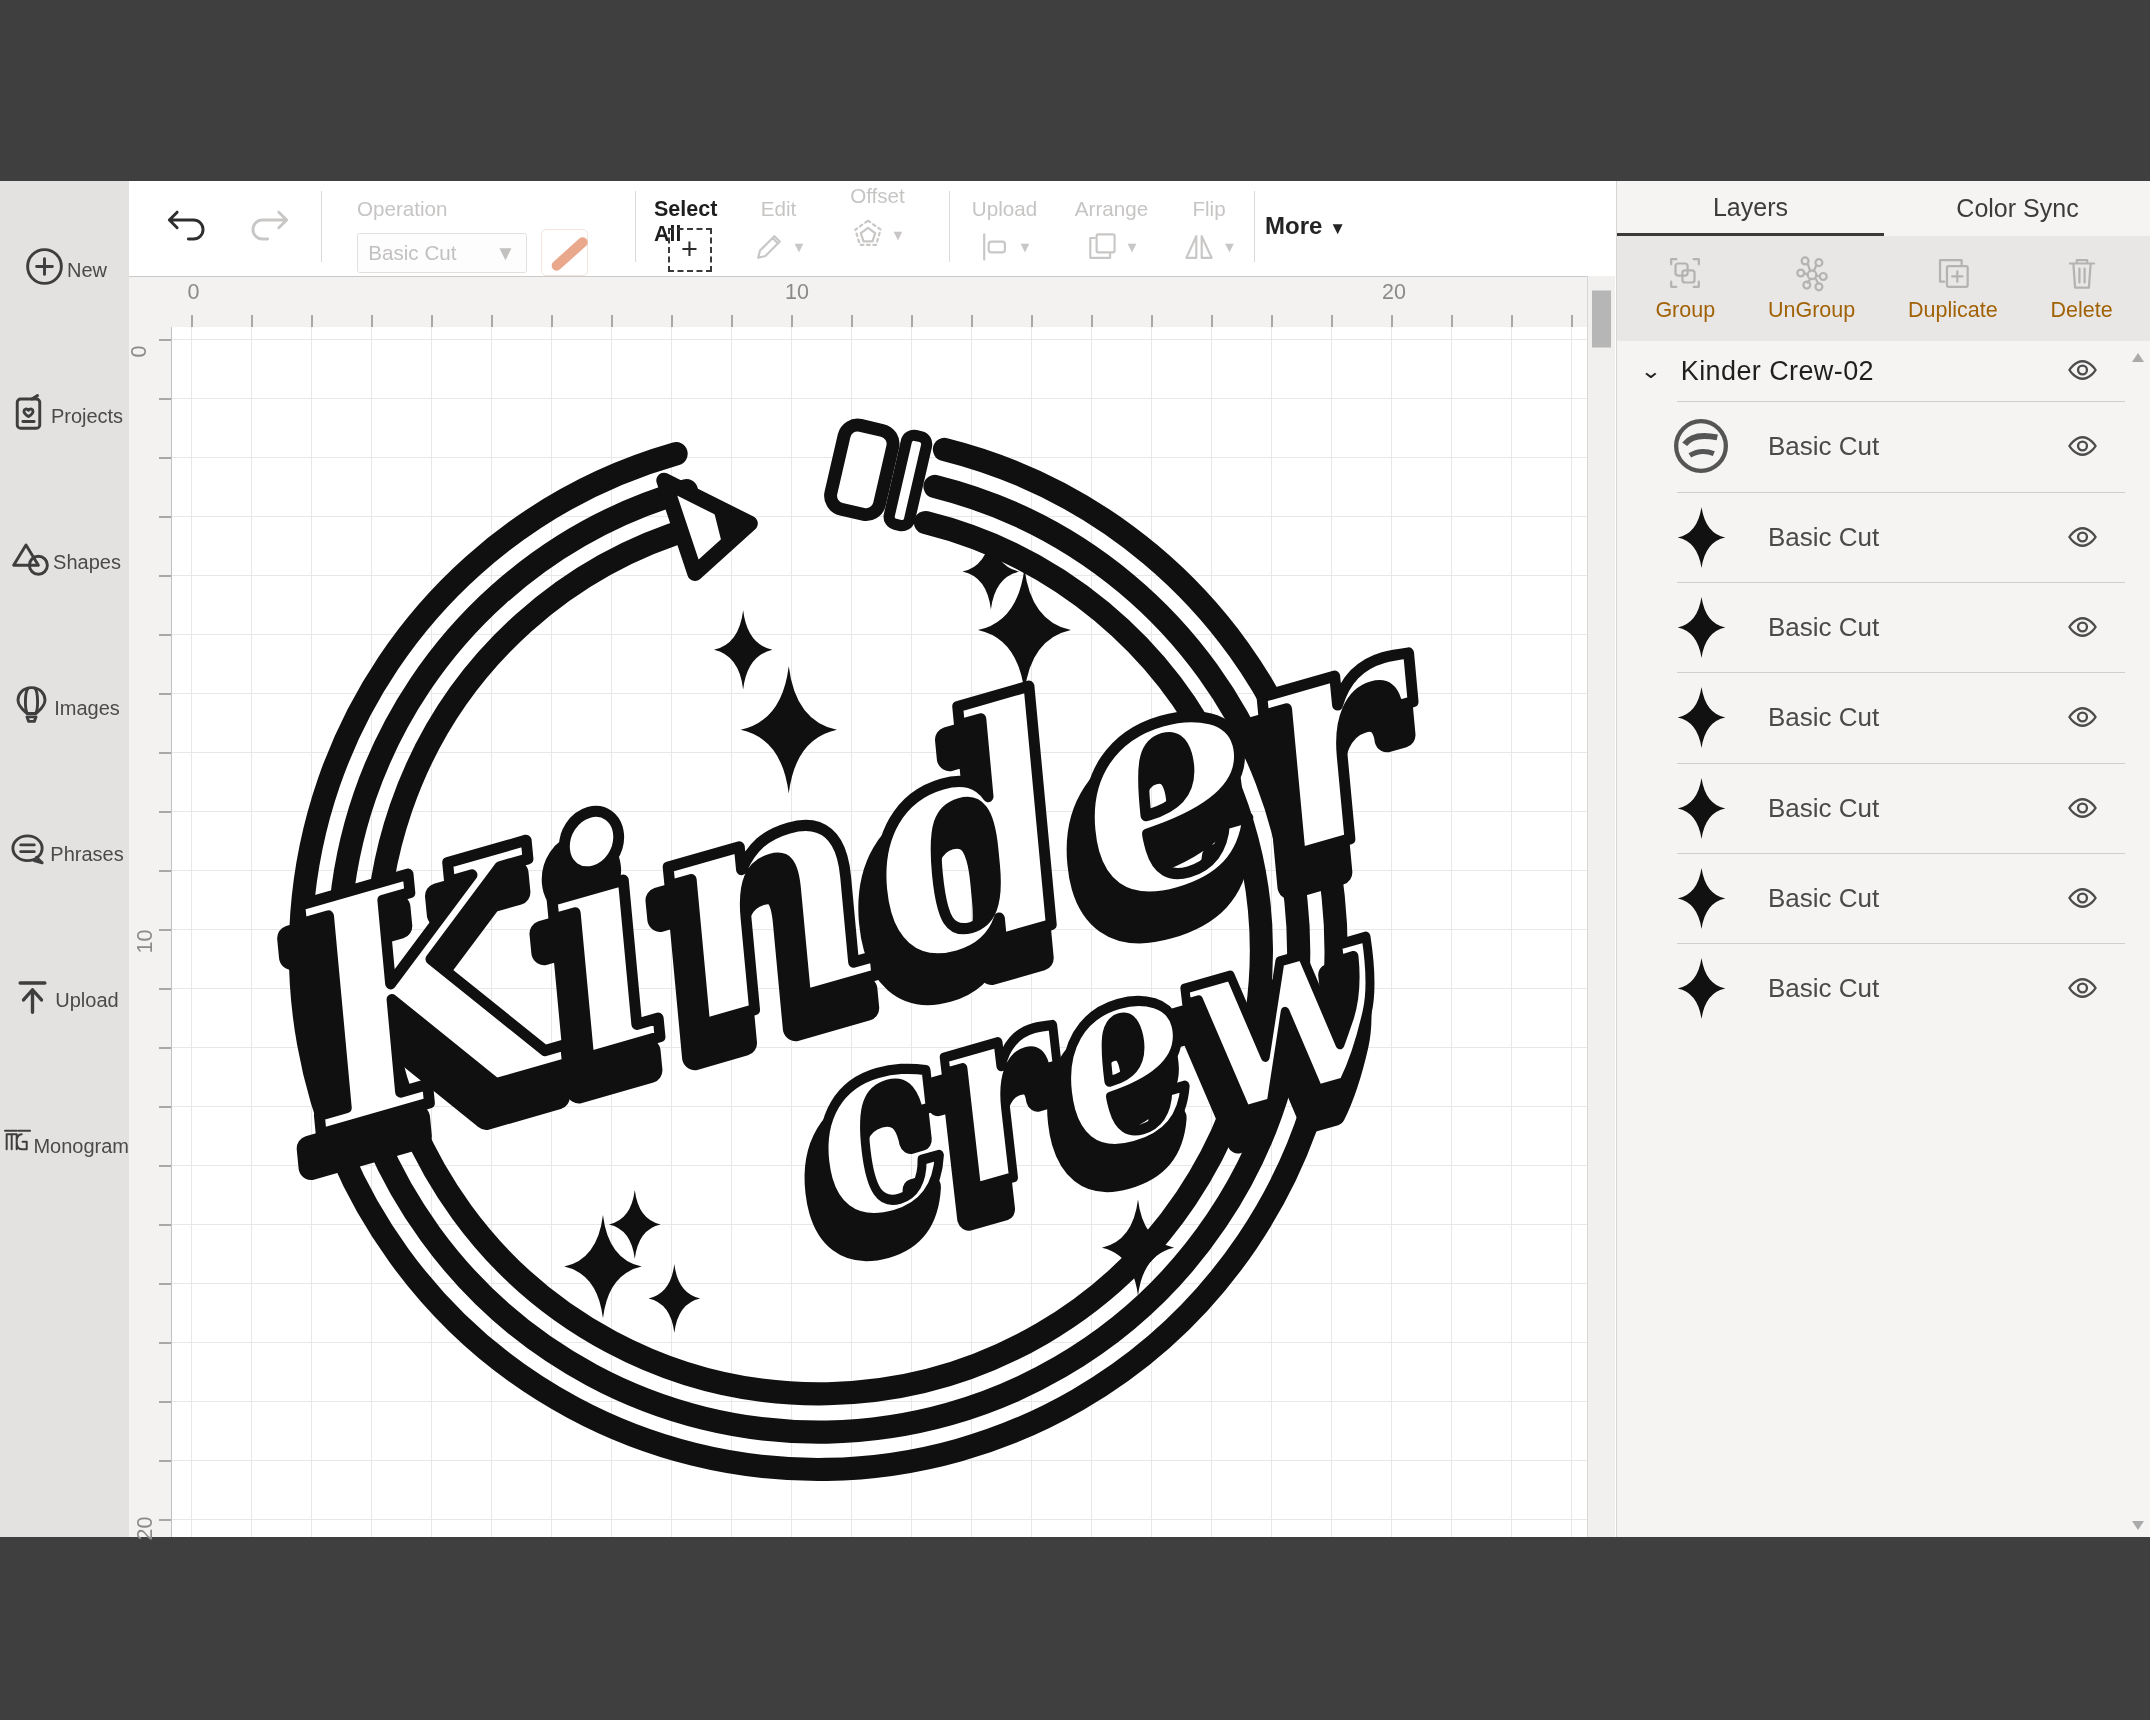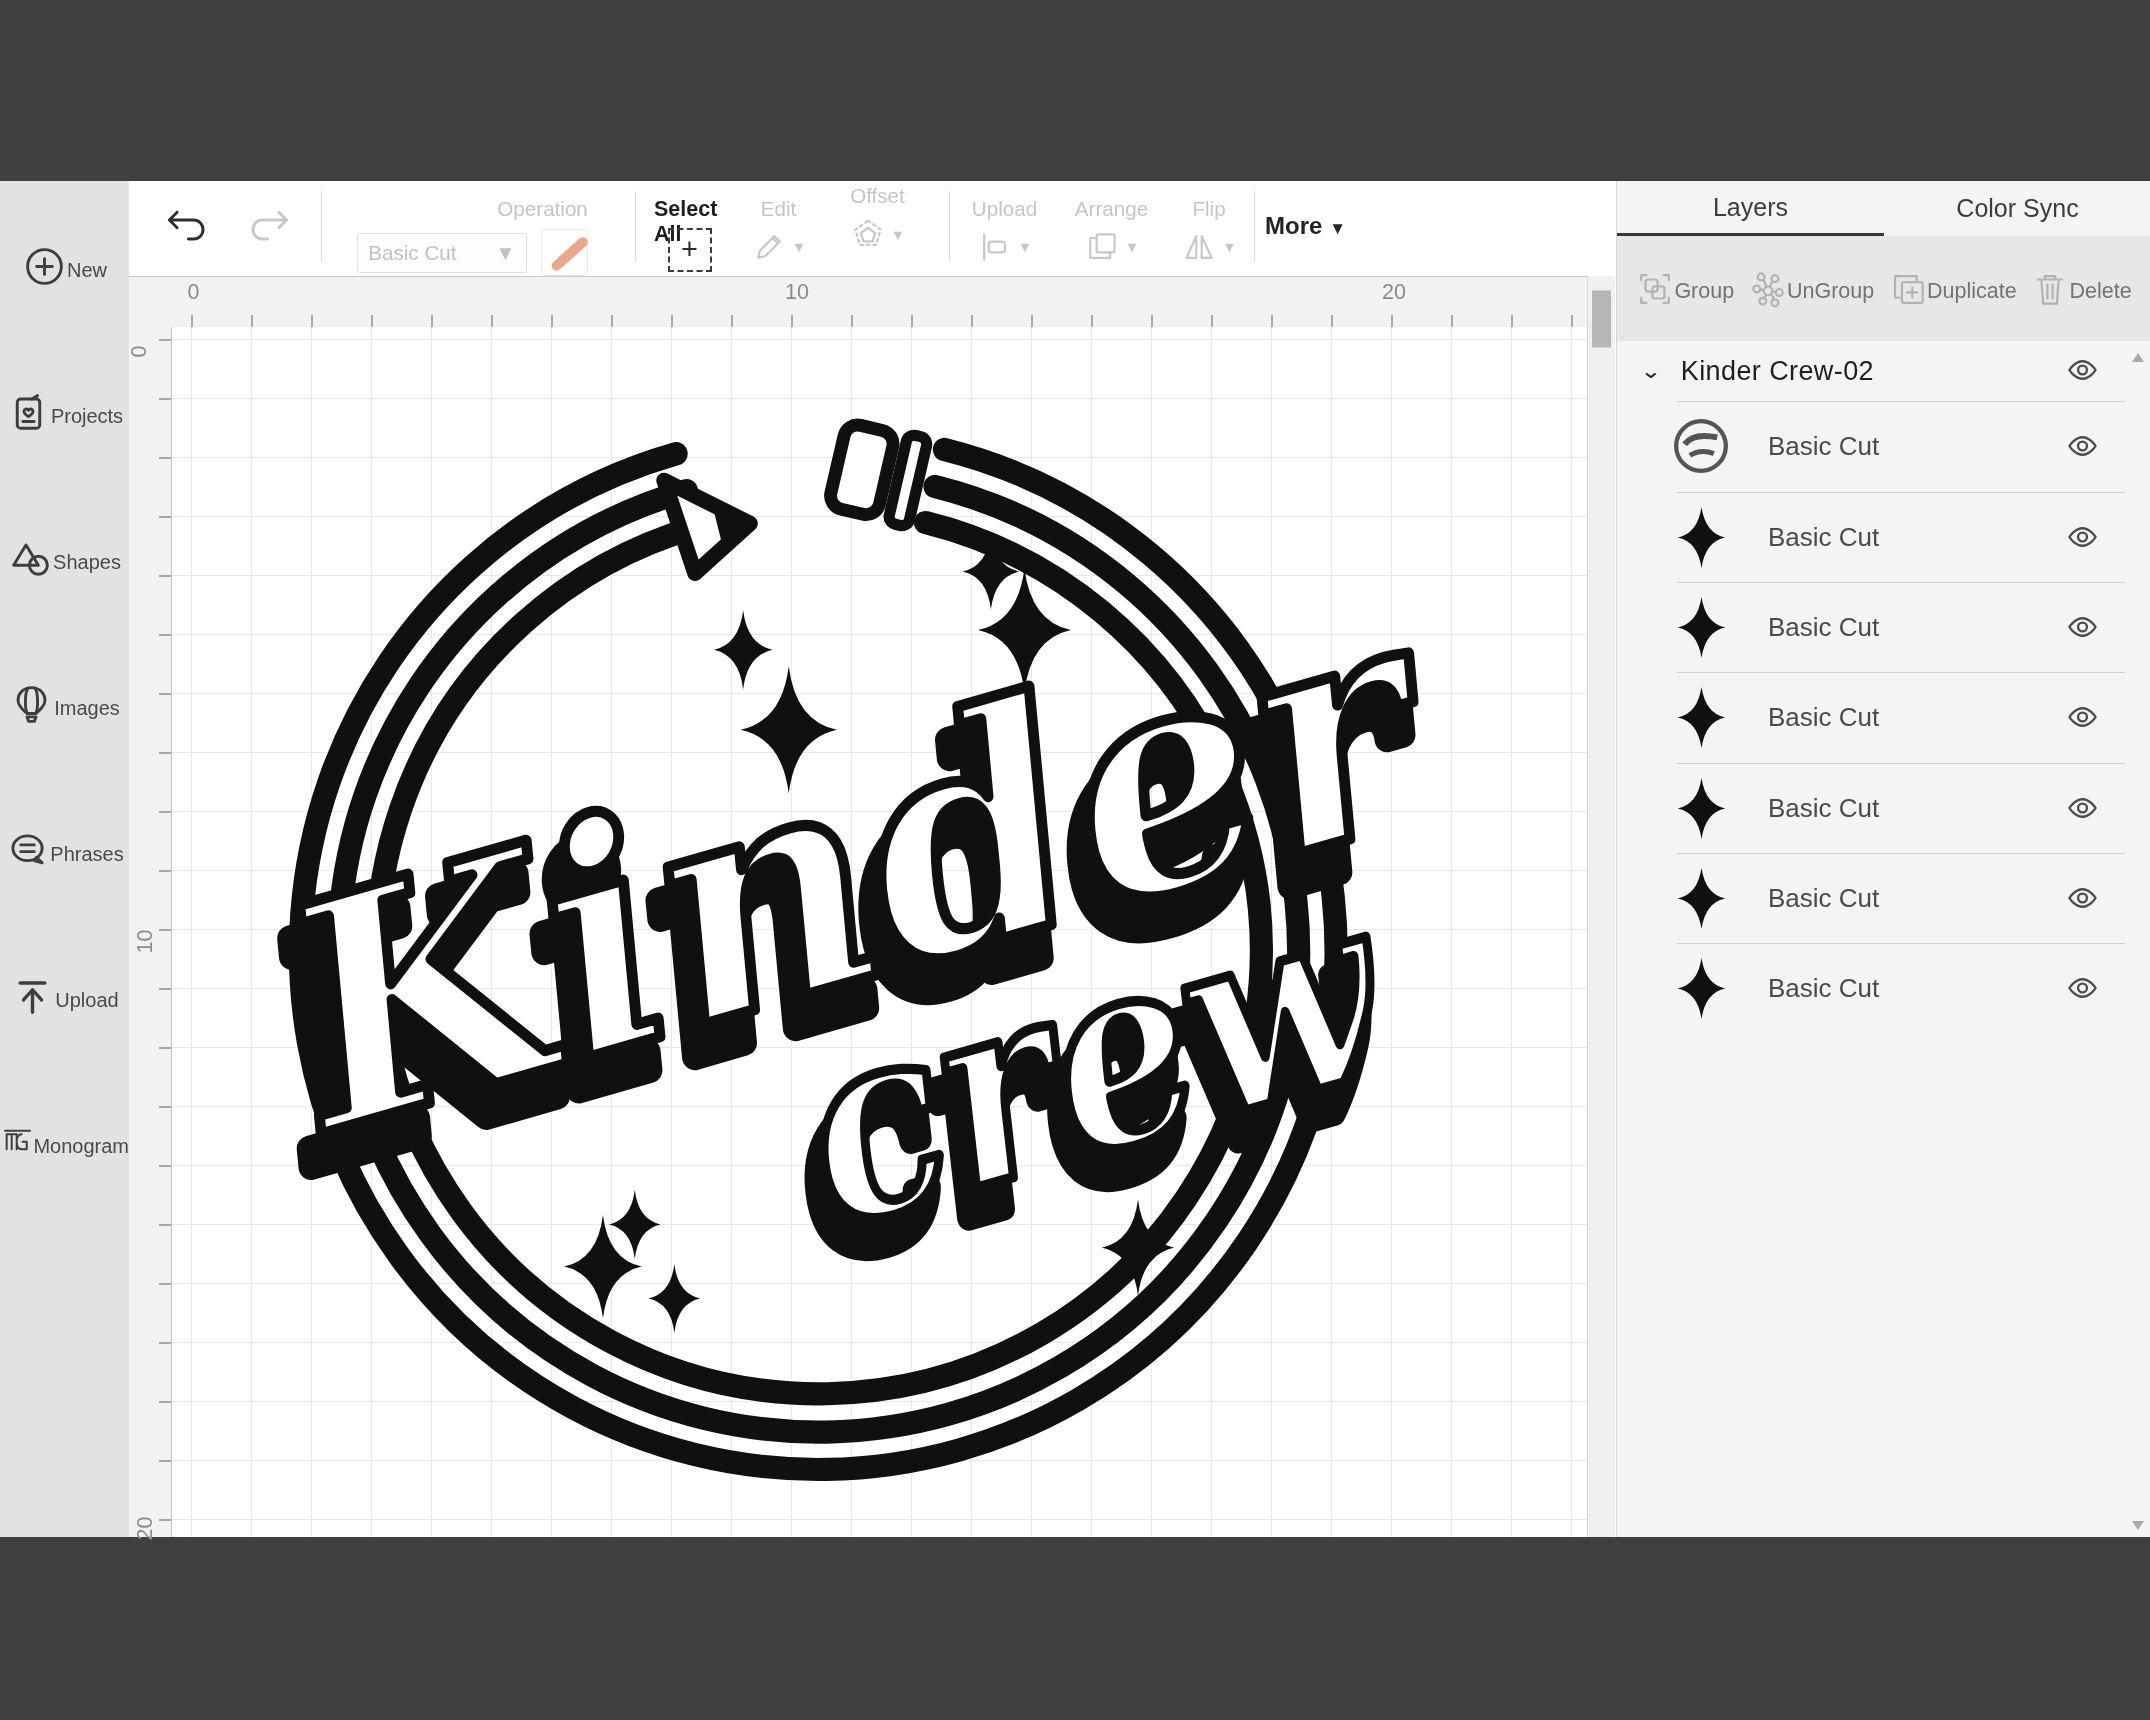--- a/index.html
+++ b/index.html
@@ -63,21 +63,21 @@
   .cscroll .thumb{position:absolute;left:4.3px;top:43px;width:19px;height:57px;background:#b6b6b6;}
 
   
   .panel{position:absolute;left:1616px;top:0;width:535px;height:1356px;background:#f5f4f3;
          border-left:0.9px solid #d5d5d5;box-sizing:border-box;}
   .tabs{position:absolute;left:0;top:0;width:100%;height:55px;display:flex;}
   .tab{flex:1;display:flex;align-items:center;justify-content:center;font-size:25px;color:#3c3c3c;cursor:pointer;}
   .tab.active{border-bottom:3.4px solid #3a3a3a;box-sizing:border-box;font-weight:normal;}
   .actions{position:absolute;left:0;top:55px;width:100%;height:105px;background:#e9e7e6;
            display:flex;align-items:center;justify-content:space-around;padding:0 12px;box-sizing:border-box;}
-  .action{display:flex;align-items:center;color:#737373;}
+  .action{display:flex;flex-direction:column;align-items:center;color:#a16207;}
   .action svg{width:38px;height:38px;stroke:#b5b3b2;fill:none;stroke-width:2.6;
               stroke-linecap:round;stroke-linejoin:round;}
   .action .alabel{font-size:21.5px;margin-top:6.9px;}
   .layerlist{position:absolute;left:0;top:160px;width:100%;bottom:0;}
   .group-row{position:absolute;left:0;top:0;width:100%;height:60px;display:flex;align-items:center;}
   .chev{margin-left:23px;font-size:26px;color:#1e1e1e;transform:scaleY(0.8);}
   .group-title{margin-left:19px;font-size:27px;color:#1f1f1f;font-weight:500;letter-spacing:0.4px;}
   .lrow{position:absolute;left:0;width:100%;height:90px;}
   .lrow .sep{position:absolute;left:60px;right:26px;top:0;height:0.9px;background:#cfcfcf;}
   .thumb{position:absolute;left:53px;top:50%;transform:translateY(-50%);width:62px;height:72px;
@@ -154,21 +154,21 @@
         <path d="M14 6 L5 15 L14 24 M5 15 H33 a11 11 0 0 1 0 22 h-6"></path>
         </svg>
     </div>
     <div class="tb undo-redo" style="left:117px;top:26px;">
       <svg viewBox="0 0 52 44">
         <path d="M38 6 L47 15 L38 24 M47 15 H19 a11 11 0 0 0 0 22 h6"></path>
         </svg>
     </div>
     <div class="divider" style="left:192px;"></div>
 
-    <div class="tb" style="left:228px;top:15.5px;align-items:flex-end;">
+    <div class="tb" style="left:228px;top:15.5px;align-items:flex-start;">
       <span class="tb-label">Operation</span>
       <div class="tb-iconrow">
         <div class="op-box">
           <span>Basic Cut</span>
           <span class="op-caret">▼</span>
         </div>
         <div class="swatch">
           <div class="pencil"></div>
         </div>
       </div>

